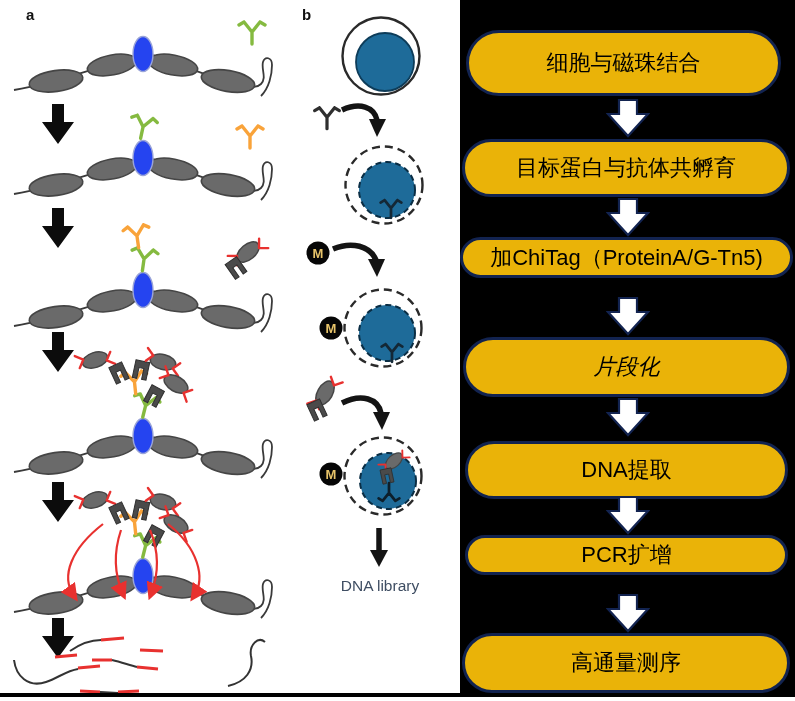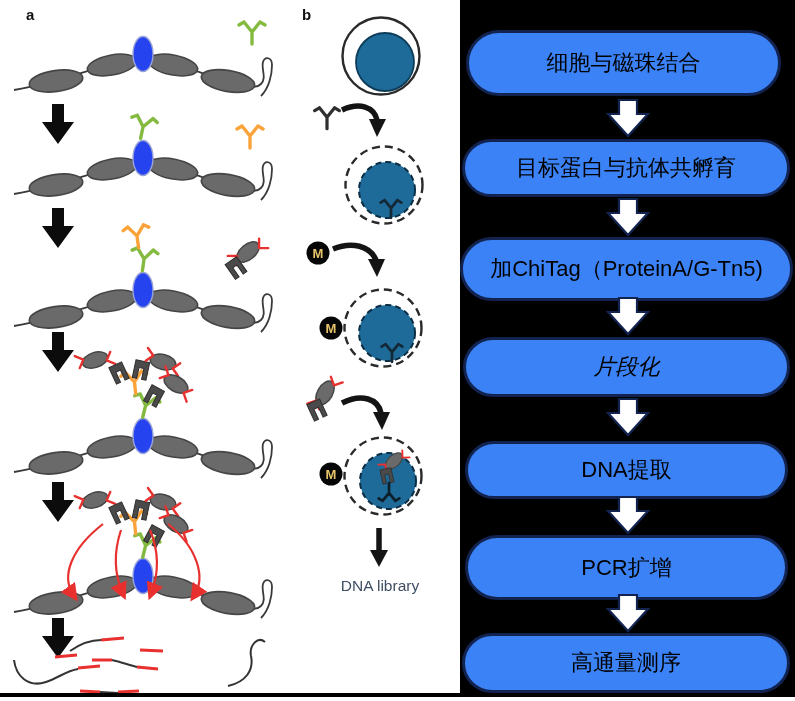--- a/index.html
+++ b/index.html
@@ -23,21 +23,21 @@
   .barr{stroke:#141414;stroke-width:5.5;fill:none;}
   .bhead{fill:#141414;}
   .panel-label{font-family:"Liberation Sans",sans-serif;font-size:15px;font-weight:bold;fill:#111;}
   .caption{font-family:"Liberation Sans",sans-serif;font-size:15.5px;fill:#3f4e63;}
   .bead-label{font-family:"Liberation Sans",sans-serif;font-size:13px;font-weight:bold;
               fill:#e8c46a;text-anchor:middle;}
   
   #flow-panel{position:absolute;left:460px;top:0;width:335px;height:695px;
               background:var(--flow-panel-bg,#000);}
   .flow-box{position:absolute;display:flex;align-items:center;justify-content:center;
-            background:#3b82f6;border:3px solid var(--flow-border-navy,#122350);
+            background:#eab308;border:3px solid var(--flow-border-navy,#122350);
             border-radius:40px;box-sizing:border-box;
             font-size:22px;color:#000;text-align:center;white-space:nowrap;}
   .flow-arrow{position:absolute;left:146px;width:44px;height:40px;}
   .flow-arrow path{fill:#fff;stroke:var(--flow-border-navy,#122350);stroke-width:2.2;}
   #bottom-rule{position:absolute;left:0;top:693px;width:795px;height:4px;background:#000;}
 </style>
 </head>
 <body>
 
 <div id="stage">
@@ -202,36 +202,36 @@
     <div class="flow-box" style="top:30px;height:66px;left:6px;right:14px;">细胞与磁珠结合</div>
     <svg class="flow-arrow" style="top:99px" viewBox="0 0 44 40">
         <path d="M13,1 H31 V15 H42 L22,37 L2,15 H13 Z"></path>
       </svg>
 
     <div class="flow-box" style="top:139px;height:58px;left:2px;right:5px;text-align:right;">目标蛋白与抗体共孵育</div>
     <svg class="flow-arrow" style="top:198px" viewBox="0 0 44 40">
         <path d="M13,1 H31 V15 H42 L22,37 L2,15 H13 Z"></path>
       </svg>
 
-    <div class="flow-box" style="top:237px;height:64px;left:0px;right:2px;">加ChiTag（ProteinA/G-Tn5)</div>
+    <div class="flow-box" style="top:237px;height:41px;left:0px;right:2px;">加ChiTag（ProteinA/G-Tn5)</div>
     <svg class="flow-arrow" style="top:297px" viewBox="0 0 44 40">
         <path d="M13,1 H31 V15 H42 L22,37 L2,15 H13 Z"></path>
       </svg>
 
     <div class="flow-box" style="top:337px;height:60px;left:3px;right:5px;font-style:italic;">片段化</div>
     <svg class="flow-arrow" style="top:398px" viewBox="0 0 44 40">
         <path d="M13,1 H31 V15 H42 L22,37 L2,15 H13 Z"></path>
       </svg>
 
     <div class="flow-box" style="top:441px;height:58px;left:5px;right:7px;">DNA提取</div>
     <svg class="flow-arrow" style="top:496px" viewBox="0 0 44 40">
         <path d="M13,1 H31 V15 H42 L22,37 L2,15 H13 Z"></path>
       </svg>
 
-    <div class="flow-box" style="top:535px;height:65px;left:5px;right:7px;">PCR扩增</div>
+    <div class="flow-box" style="top:535px;height:40px;left:5px;right:7px;">PCR扩增</div>
     <svg class="flow-arrow" style="top:594px" viewBox="0 0 44 40">
         <path d="M13,1 H31 V15 H42 L22,37 L2,15 H13 Z"></path>
       </svg>
 
     <div class="flow-box" style="top:633px;height:60px;left:2px;right:5px;">高通量测序</div>
   </div>
 
   <div id="bottom-rule"></div>
 </div>
 

